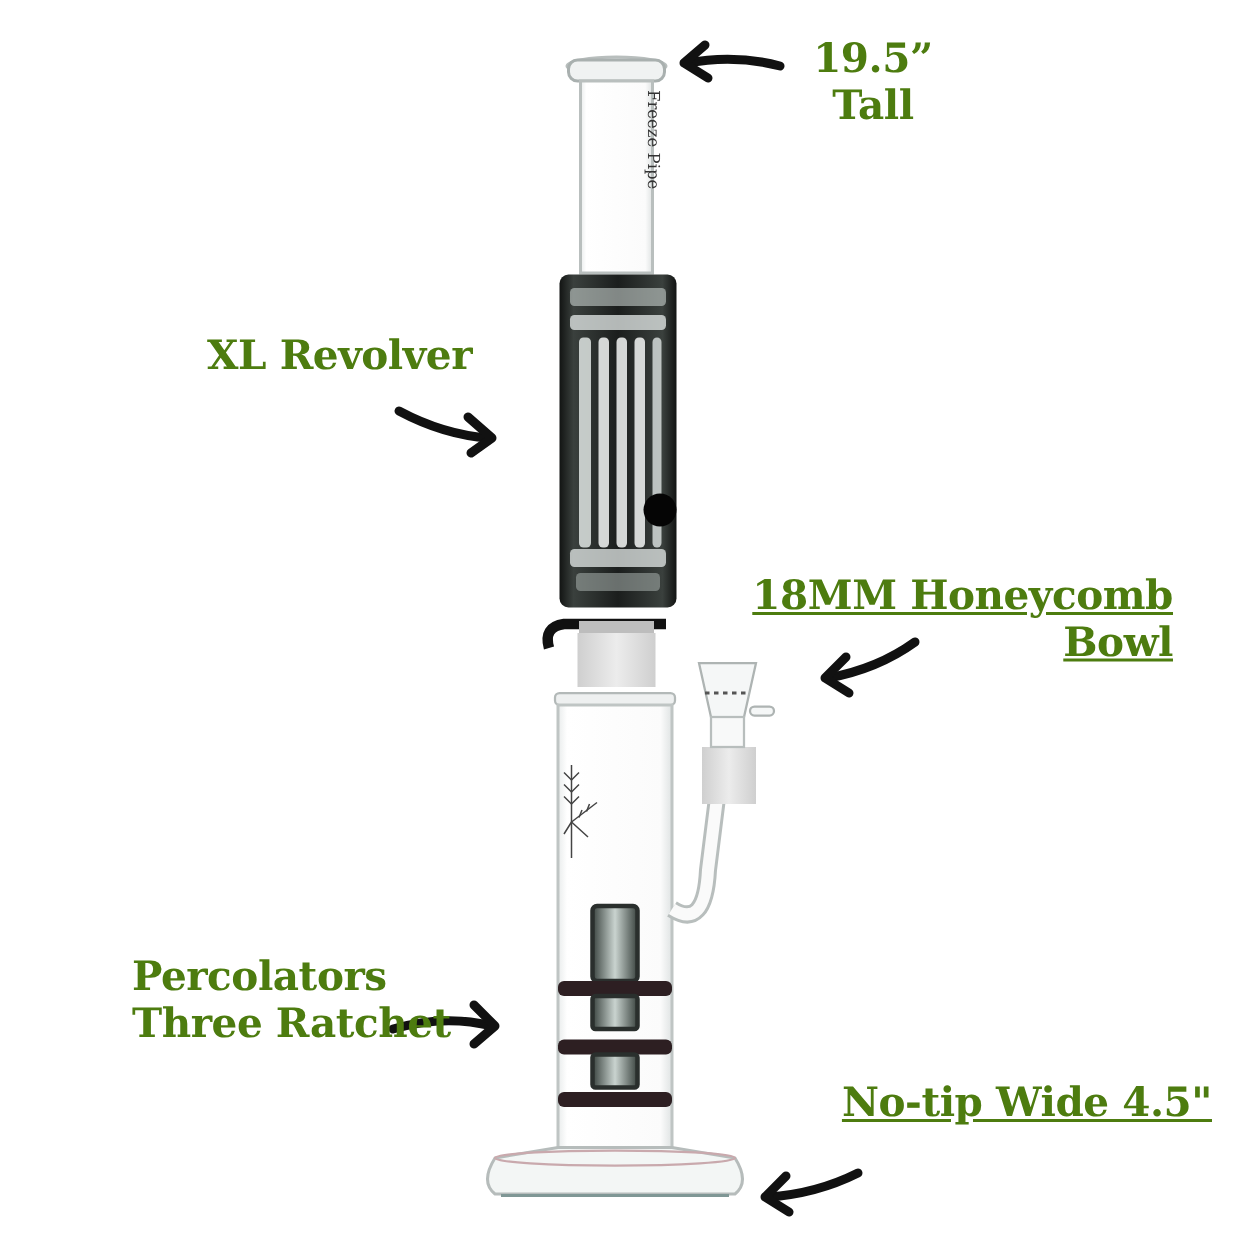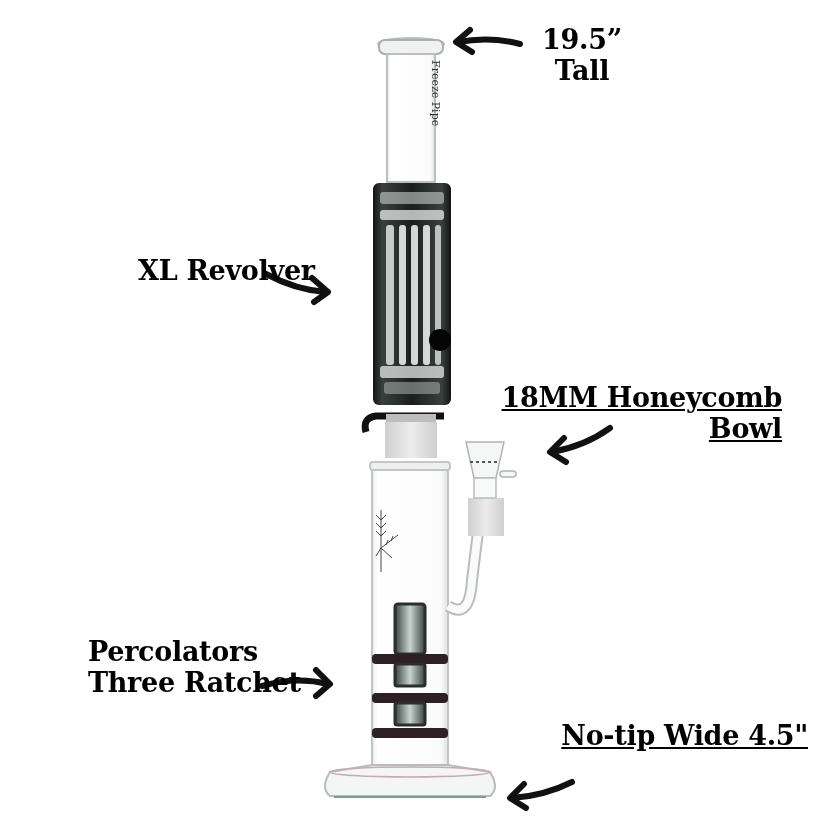--- a/index.html
+++ b/index.html
@@ -1,17 +1,17 @@
 <!DOCTYPE html>
 <html><head>
 <meta charset="utf-8">
 <style>
   html, body { margin:0; padding:0; background:#ffffff; }
   body { width:840px; height:840px; position:relative; overflow:hidden; font-family:"DejaVu Serif", "Liberation Serif", serif; }
-  .label { position:absolute; color:#000000; font-weight:bold; font-size:27px; line-height:31px; letter-spacing:-0.3px; }
+  .label { position:absolute; color:#4d7c0f; font-weight:bold; font-size:27px; line-height:31px; letter-spacing:-0.3px; }
   .label div { white-space:nowrap; }
   .right { text-align:right;text-decoration:underline; }
   .left { text-align:left; }
   .center { text-align:center; }
   svg.art { position:absolute; left:0; top:0; }
 </style>
 </head>
 <body>
 
 <svg class="art" width="840" height="840" viewBox="0 0 840 840">
@@ -127,21 +127,21 @@
       <path d="M524 784 L510 798 L526 808"></path>
     </g>
   </g>
 </svg>
 
 <div class="label center" style="left:534px; top:24px; width:96px;">
   <div>19.5”</div>
   <div>Tall</div>
 </div>
 
-<div class="label left" style="left:138px; top:222px;margin-top:33px;">
+<div class="label left" style="left:138px; top:222px;">
   <div>XL Revolver</div>
 </div>
 
 <div class="label right" style="right:58px; top:382px;">
   <div>18MM Honeycomb</div>
   <div>Bowl</div>
 </div>
 
 <div class="label left" style="left:88px; top:636px;">
   <div>Percolators</div>

